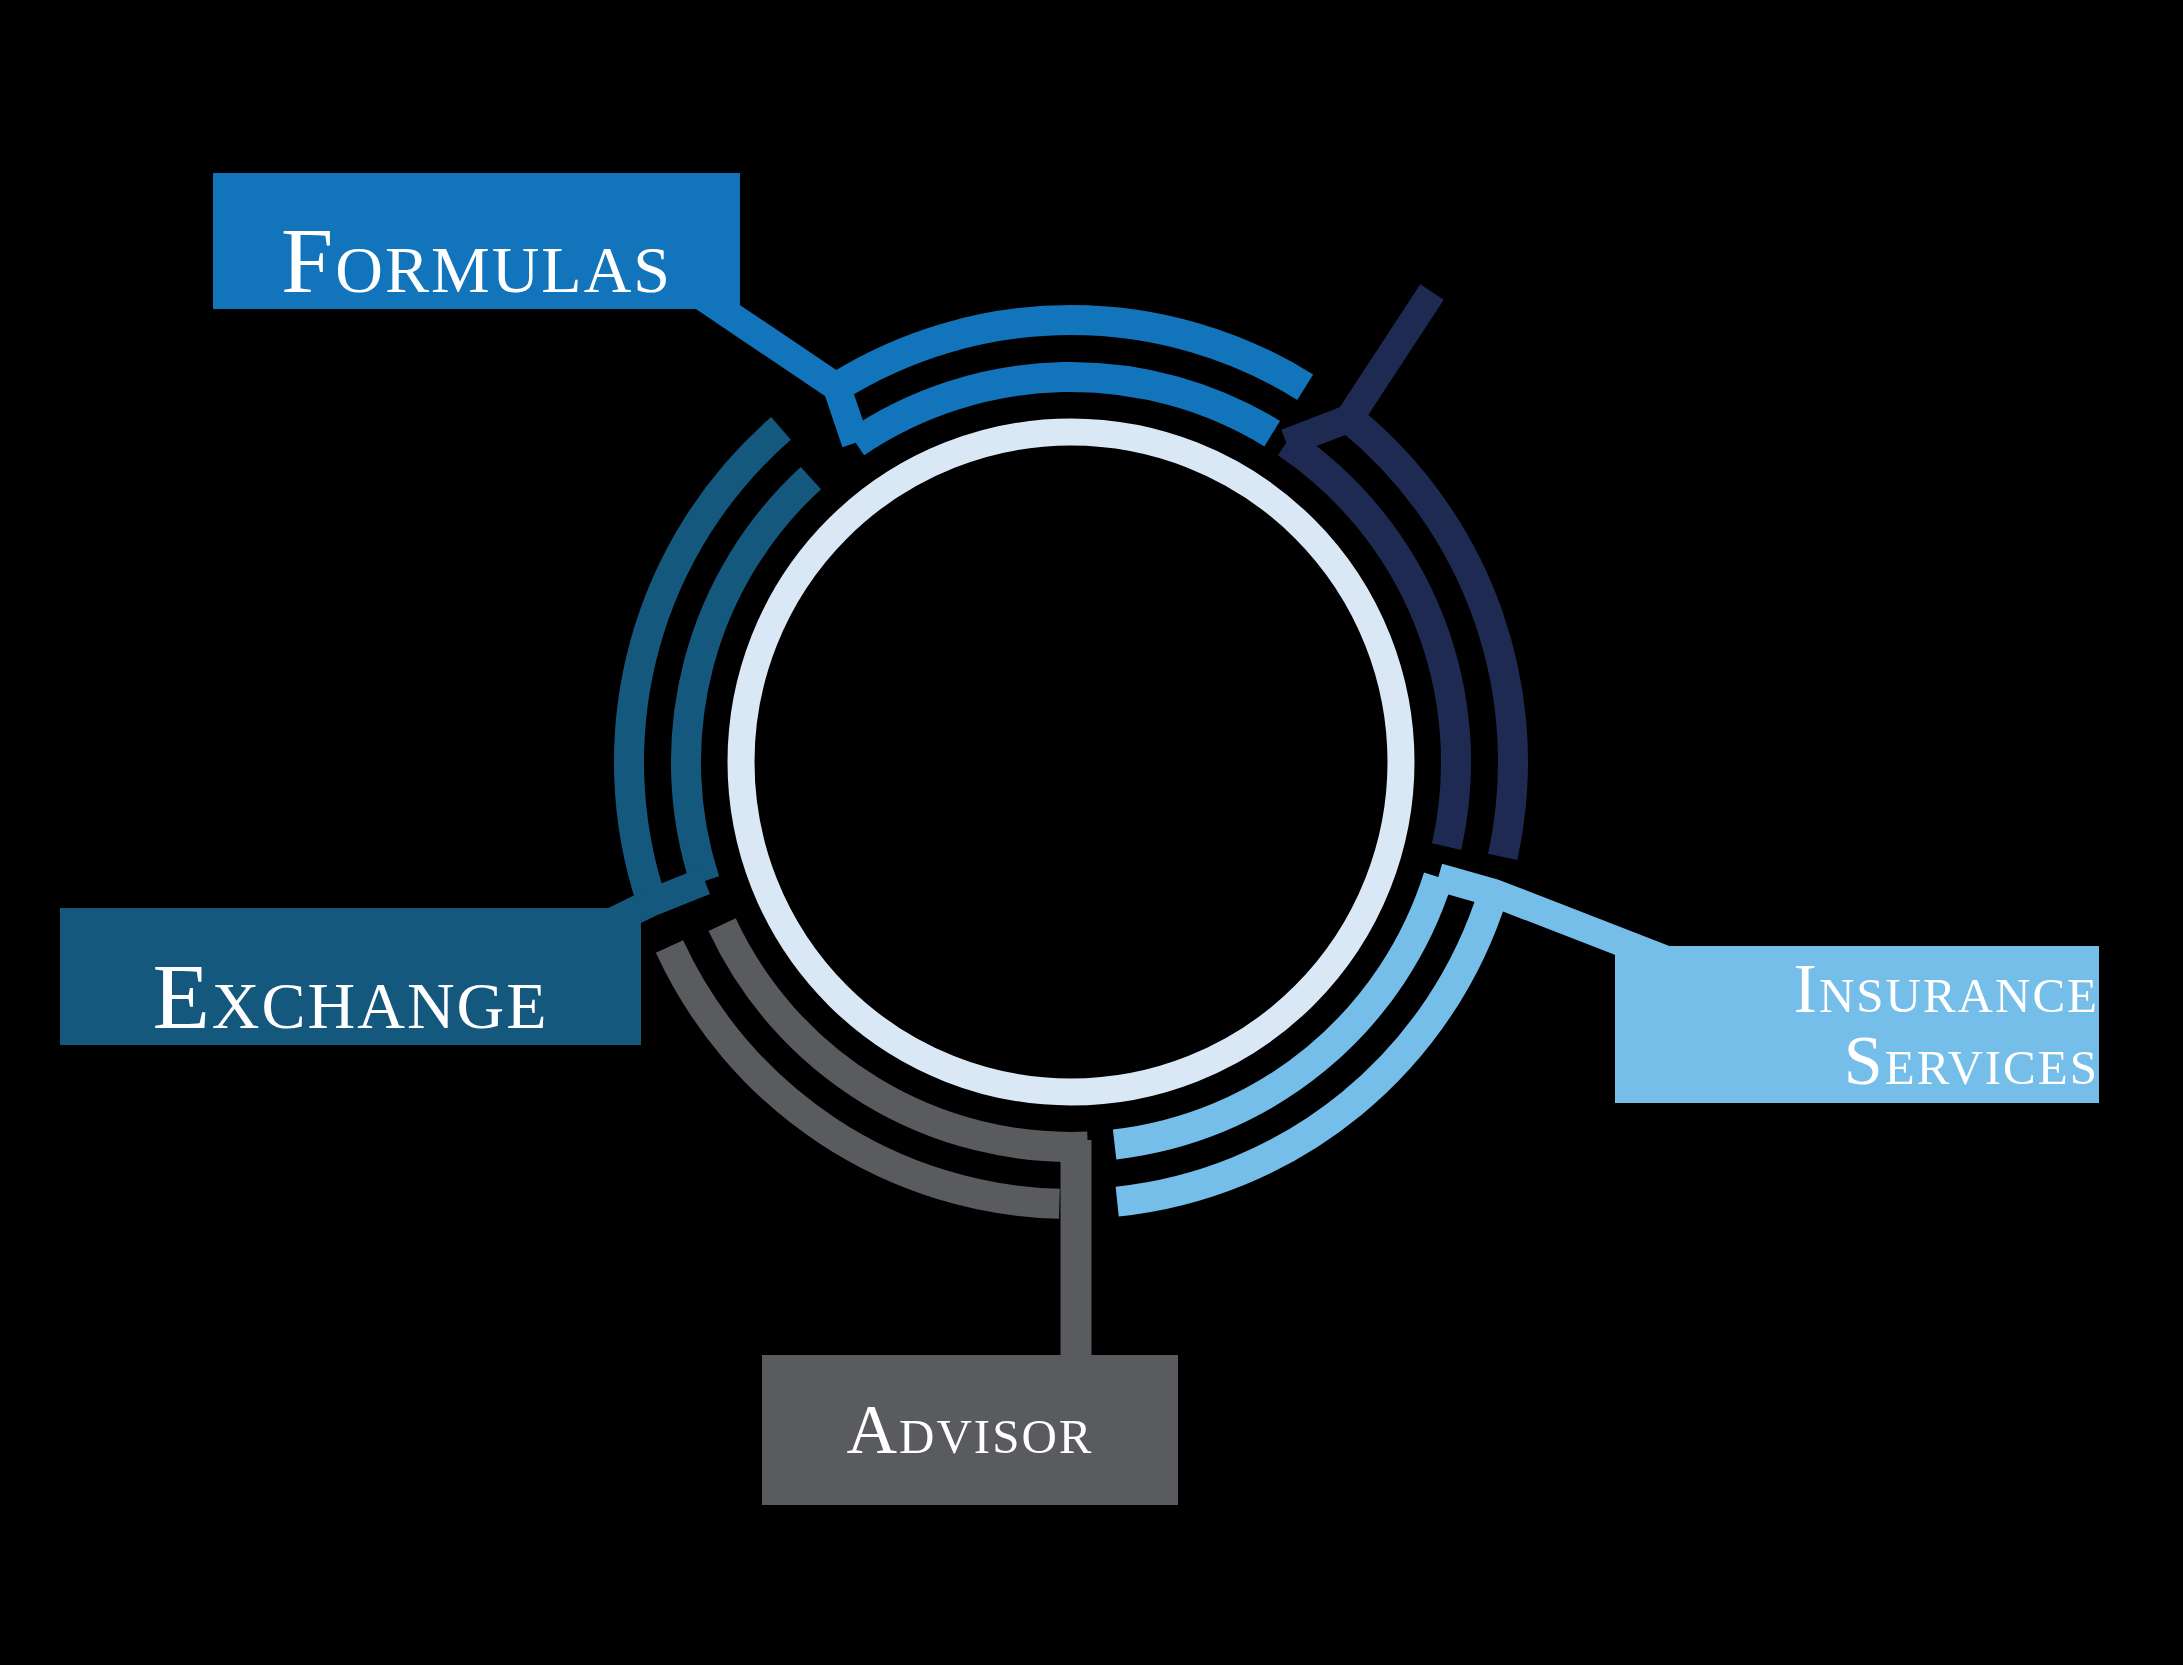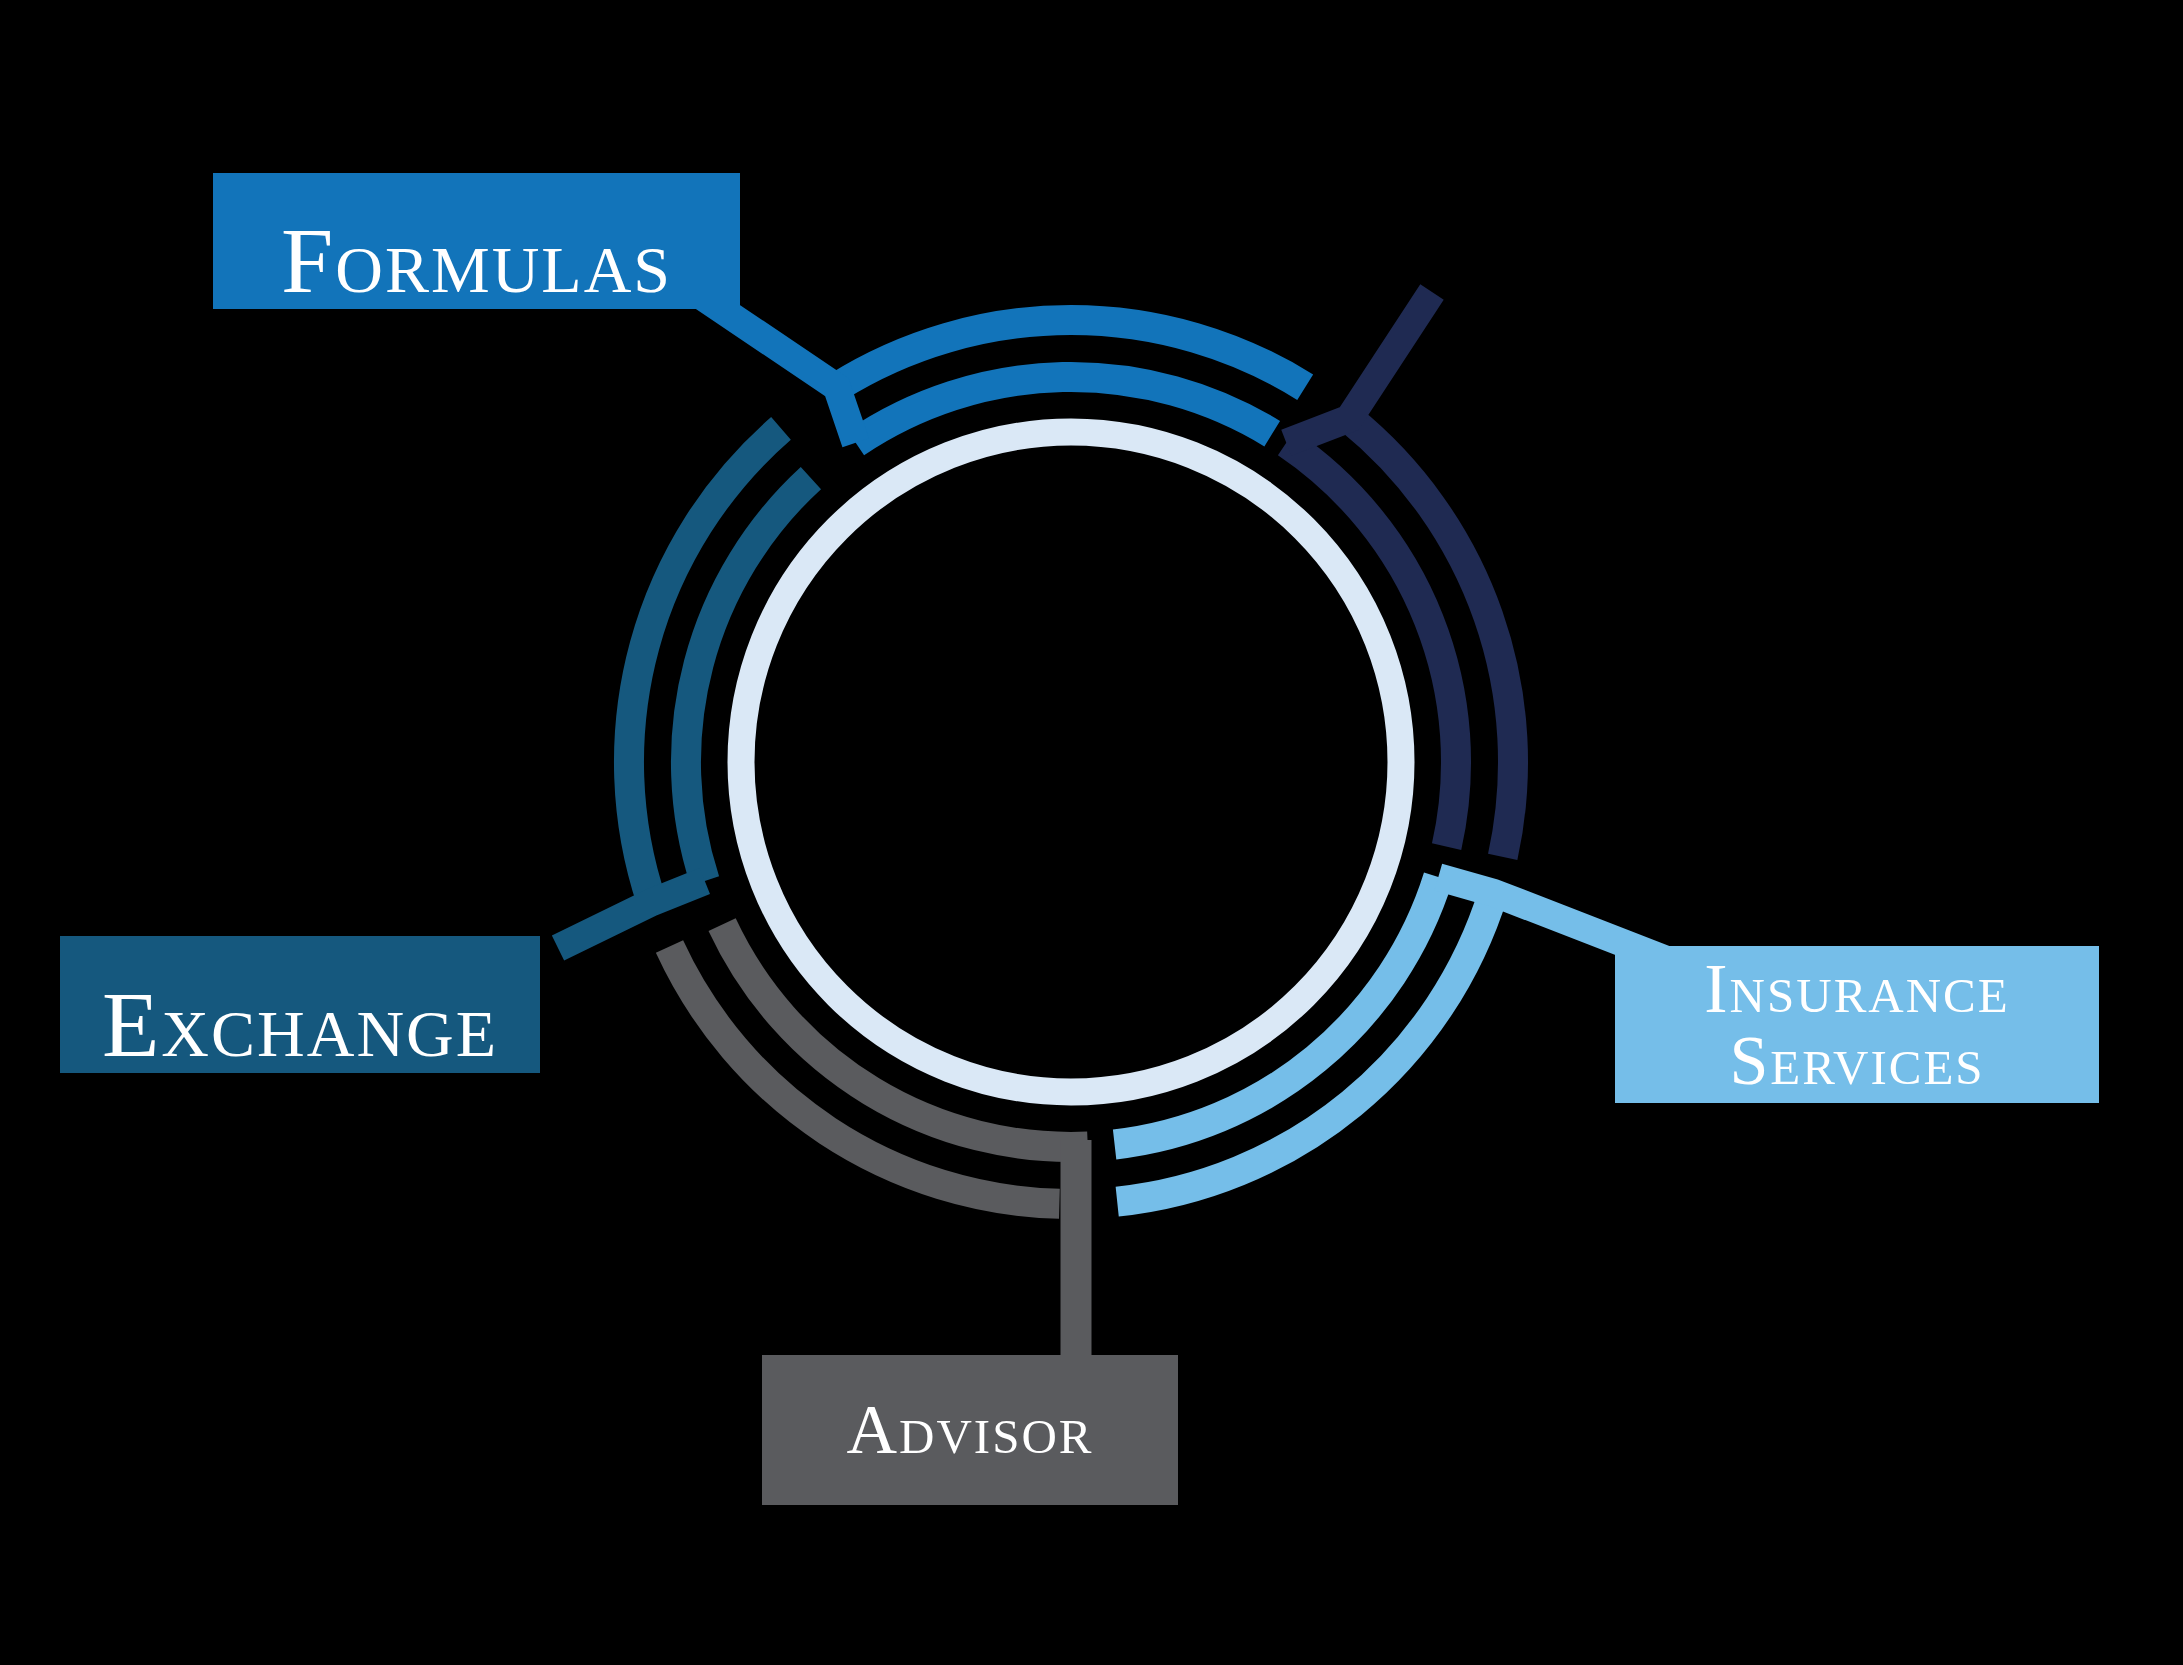--- a/index.html
+++ b/index.html
@@ -53,22 +53,22 @@
     text-align: center;
     white-space: nowrap;
     line-height: 1.02;
   }
   .label-box.single-line { font-size: 94px; justify-content: flex-end; }
   .label-box.two-line    { font-size: 70px; }
   .label-box span { display: block; }
 
   #box-formulas   { left: 213px;  top: 173px;  width: 527px; height: 136px; }
   #box-securities { left: 1400px; top: 176px;  width: 518px; height: 134px; }
-  #box-exchange   { left: 60px;   top: 936px;  width: 480px; height: 137px; }
-  #box-insurance  { left: 1615px; top: 946px;  width: 484px; height: 157px; }
+  #box-exchange   { left: 60px;   top: 908px;  width: 581px; height: 137px; }
+  #box-insurance  { left: 1615px; top: 946px;  width: 484px; height: 157px; align-items: flex-end; }
   #box-advisor    { left: 762px;  top: 1355px; width: 416px; height: 150px; }
 </style>
 </head>
 <body>
 
 <div class="canvas" style="background-color: rgb(0, 0, 0);">
 
   <svg class="diagram-svg" viewBox="0 0 2183 1665" xmlns="http://www.w3.org/2000/svg">
 
     <circle cx="1071" cy="762" r="330" class="inner-ring" stroke="#DAE8F6"></circle>

